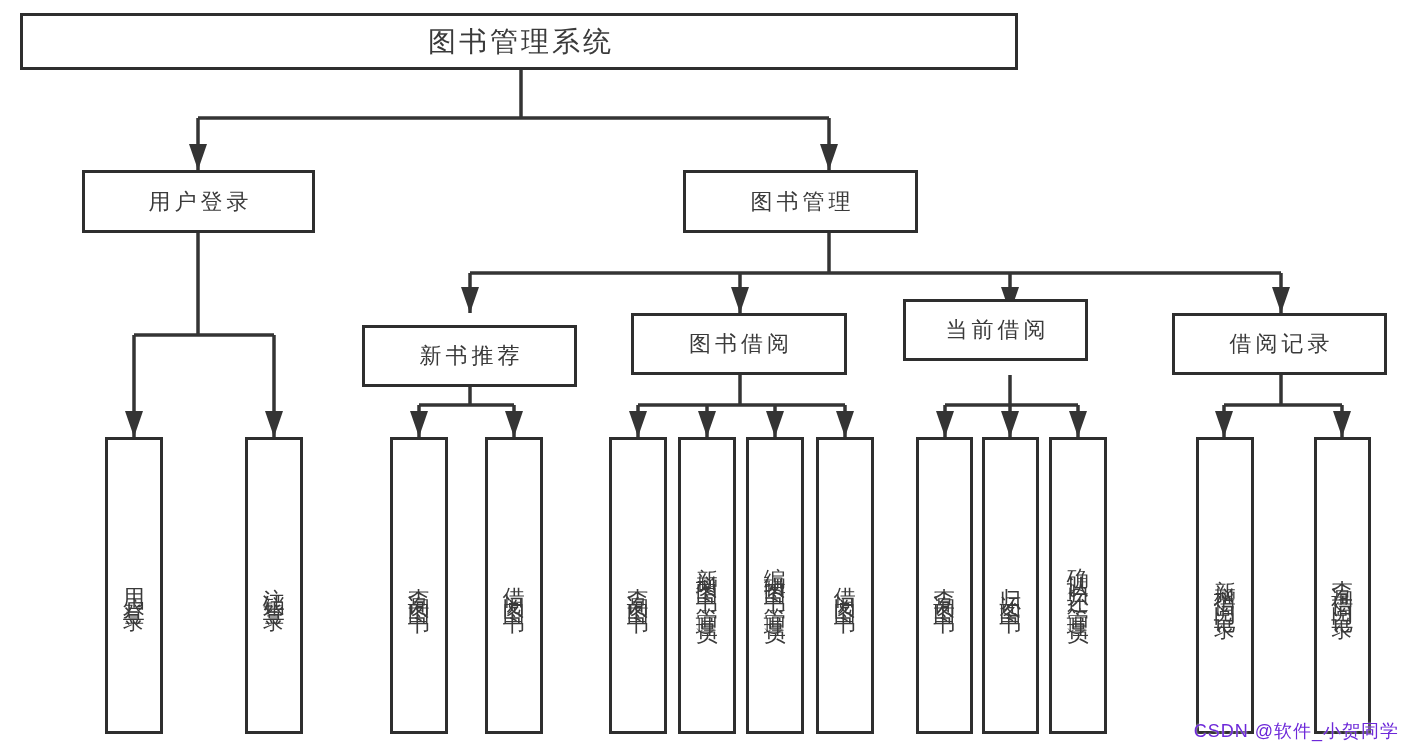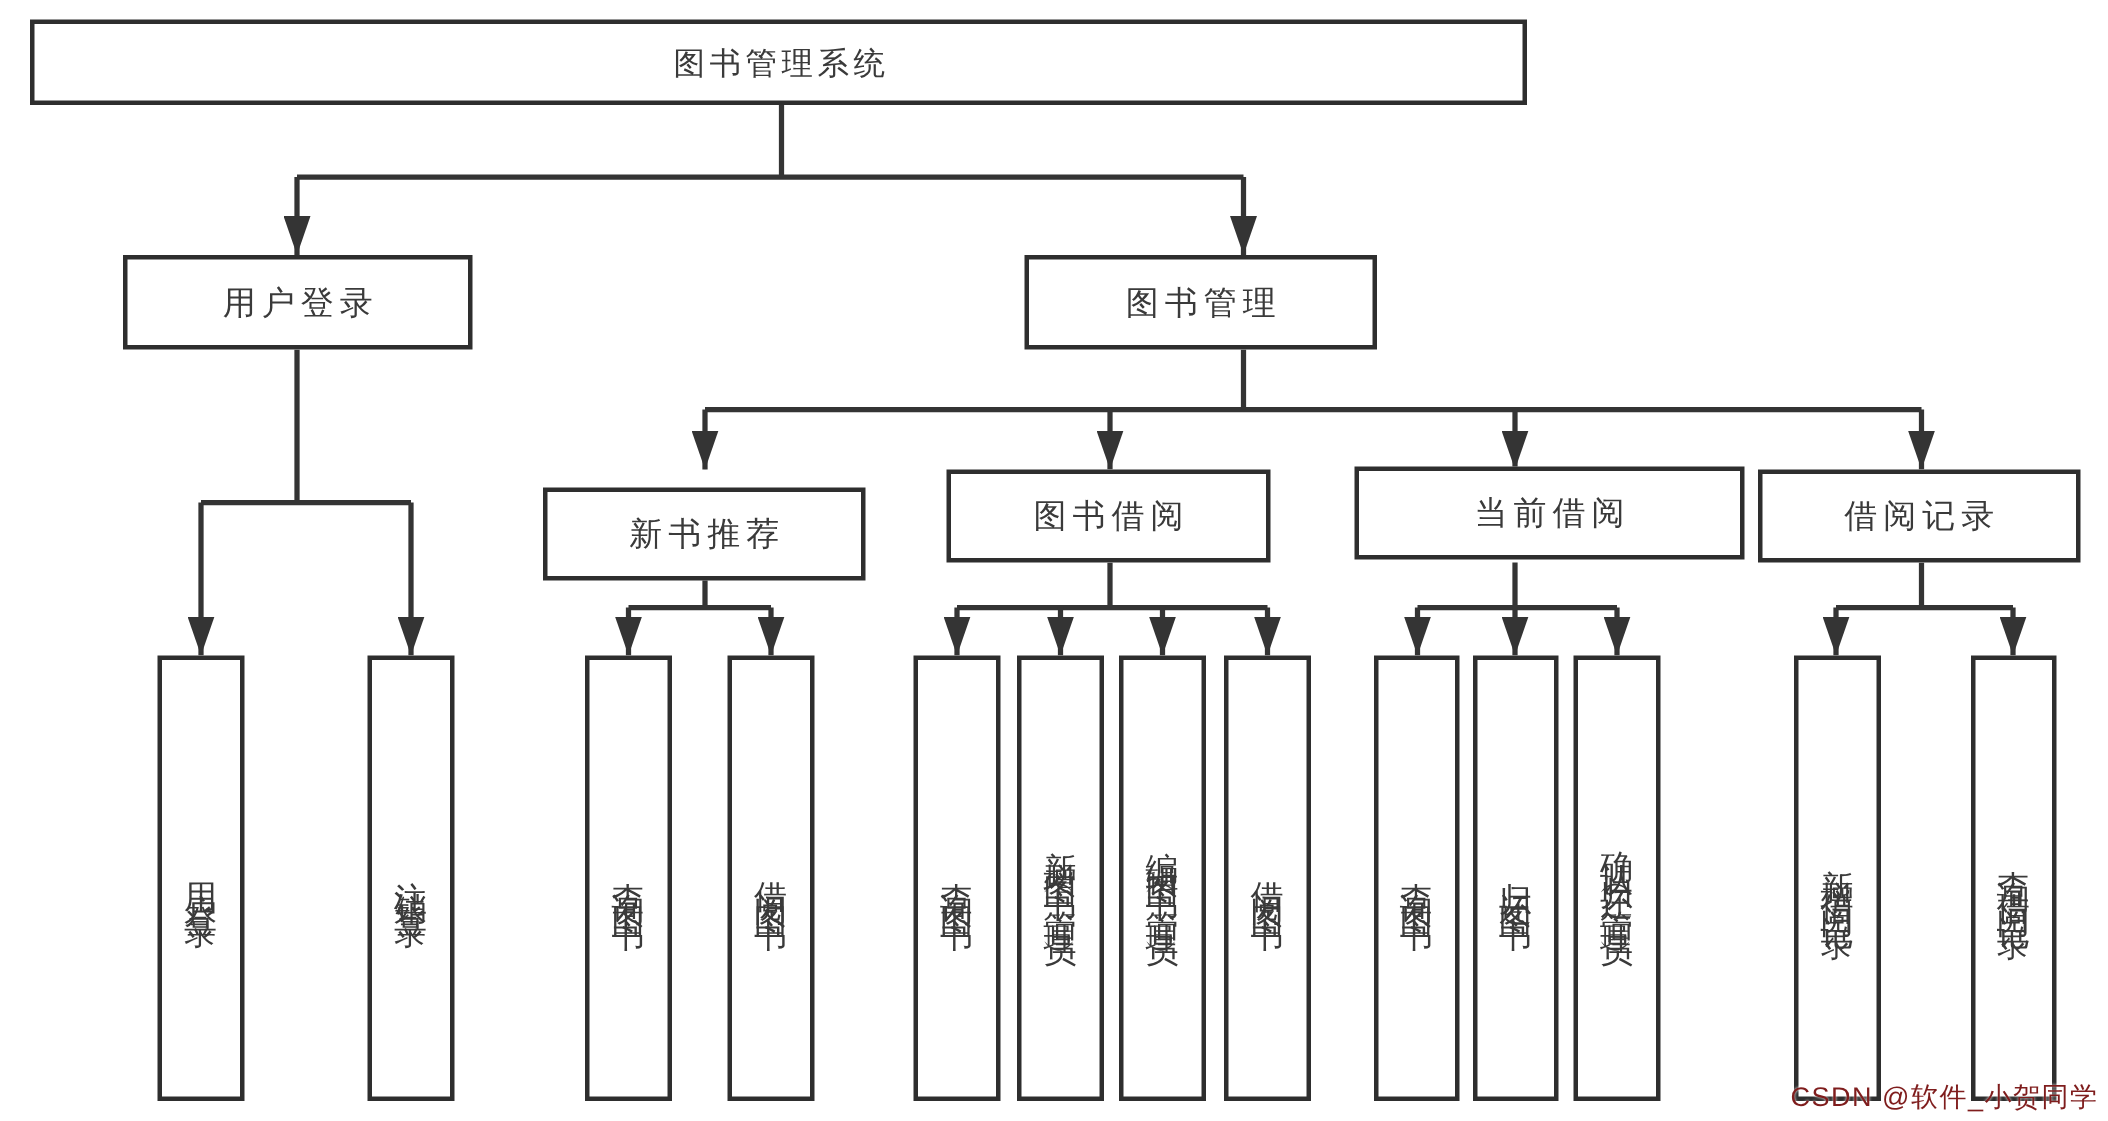--- a/index.html
+++ b/index.html
@@ -14,24 +14,24 @@
     box-sizing:border-box;z-index:2;
   }
   .node.h .label{
     font-size:22px;letter-spacing:4px;text-indent:4px;
     white-space:nowrap;color:#3a3a3a;
   }
   .node.v .label{
     writing-mode:vertical-rl;text-orientation:mixed;
     font-size:22px;letter-spacing:8px;line-height:1.15;color:#3a3a3a;
   }
-  .node.title .label{font-size:21px;letter-spacing:3px;}
+  .node.title .label{font-size:28px;letter-spacing:3px;}
   .watermark{
     position:absolute;right:6px;bottom:4px;z-index:3;
-    font-size:18px;letter-spacing:1px;color:#7f1d1d;
+    font-size:18px;letter-spacing:1px;color:#6d28d9;
     text-shadow:0 0 2px #ffffff;
   }
 </style>
 </head>
 <body>
 
 <div class="stage">
 
   <svg class="connectors" viewBox="0 0 1405 747" fill="none" stroke="#343434" stroke-width="3.5">
     <defs>
@@ -91,21 +91,21 @@
   <div class="node h" style="left:683px;top:170px;width:235px;height:63px;">
     <span class="label">图书管理</span>
   </div>
 
   <div class="node h" style="left:362px;top:325px;width:215px;height:62px;">
     <span class="label">新书推荐</span>
   </div>
   <div class="node h" style="left:631px;top:313px;width:216px;height:62px;align-items:center;">
     <span class="label">图书借阅</span>
   </div>
-  <div class="node h" style="left:903px;top:311px;width:260px;height:62px;font-family:Liberation Mono, monospace;">
+  <div class="node h" style="left:903px;top:299px;width:185px;height:62px;font-family:Liberation Mono, monospace;">
     <span class="label">当前借阅</span>
   </div>
   <div class="node h" style="left:1172px;top:313px;width:215px;height:62px;">
     <span class="label">借阅记录</span>
   </div>
 
   <div class="node v" style="left:105px;top:437px;width:58px;height:297px;">
     <span class="label">用户登录</span>
   </div>
   <div class="node v" style="left:245px;top:437px;width:58px;height:297px;">

